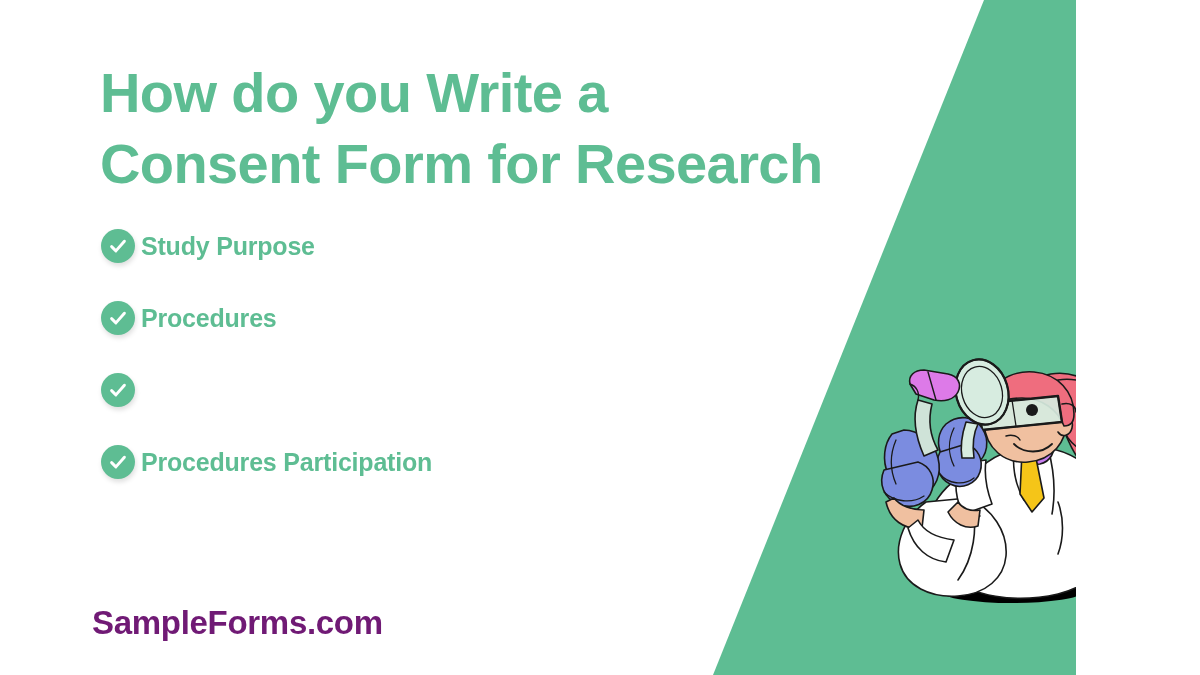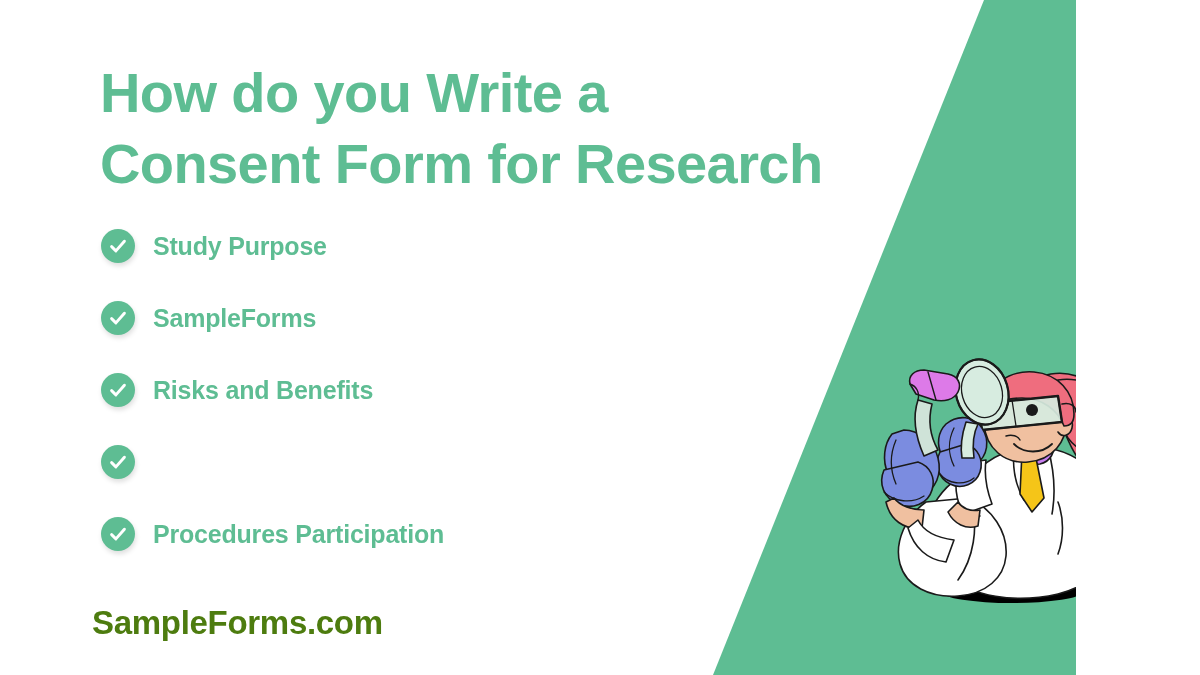--- a/index.html
+++ b/index.html
@@ -70,37 +70,37 @@
     height: 34px;
     border-radius: 50%;
     background: #5ebd93;
     box-shadow: 1px 3px 5px rgba(0,0,0,0.13);
     display: flex;
     align-items: center;
     justify-content: center;
   }
   .check-icon svg { display: block; }
   .check-label {
-    margin-left: 18px;
+    margin-left: 6px;
     font-size: 25px;
     font-weight: 700;
     letter-spacing: -0.2px;
     color: #5ebd93;
     white-space: nowrap;
     font-family: "Liberation Sans", sans-serif;
   }
 
   .brand {
     position: absolute;
     left: -8px;
     top: 604px;
     font-size: 33px;
     font-weight: 700;
     letter-spacing: -0.3px;
-    color: #4d7c0f;
+    color: #701a75;
     font-family: "Liberation Sans", sans-serif;
   }
 
   
   .illustration {
     position: absolute;
     left: 862px;
     top: 352px;
     width: 316px;
     height: 266px;
@@ -129,31 +129,23 @@
         </span>
         <span class="check-label">Study Purpose</span>
       </li>
 
       <li class="check-item">
         <span class="check-icon">
           <svg width="22" height="22" viewBox="0 0 22 22" aria-hidden="true">
             <path d="M4.6 11.6 L8.9 15.9 L17.4 6.2" fill="none" stroke="#ffffff" stroke-width="2.9" stroke-linecap="round" stroke-linejoin="round"></path>
           </svg>
         </span>
-        <span class="check-label">SampleForms</span>
-      </li>
-
-      <li class="check-item">
-        <span class="check-icon">
-          <svg width="22" height="22" viewBox="0 0 22 22" aria-hidden="true">
-            <path d="M4.6 11.6 L8.9 15.9 L17.4 6.2" fill="none" stroke="#ffffff" stroke-width="2.9" stroke-linecap="round" stroke-linejoin="round"></path>
-          </svg>
-        </span>
-        <span class="check-label">Risks and Benefits</span>
-      </li>
+        <span class="check-label">Procedures</span>
+      </li>
+
 
       <li class="check-item">
         <span class="check-icon">
           <svg width="22" height="22" viewBox="0 0 22 22" aria-hidden="true">
             <path d="M4.6 11.6 L8.9 15.9 L17.4 6.2" fill="none" stroke="#ffffff" stroke-width="2.9" stroke-linecap="round" stroke-linejoin="round"></path>
           </svg>
         </span>
       </li>
 
       <li class="check-item">

